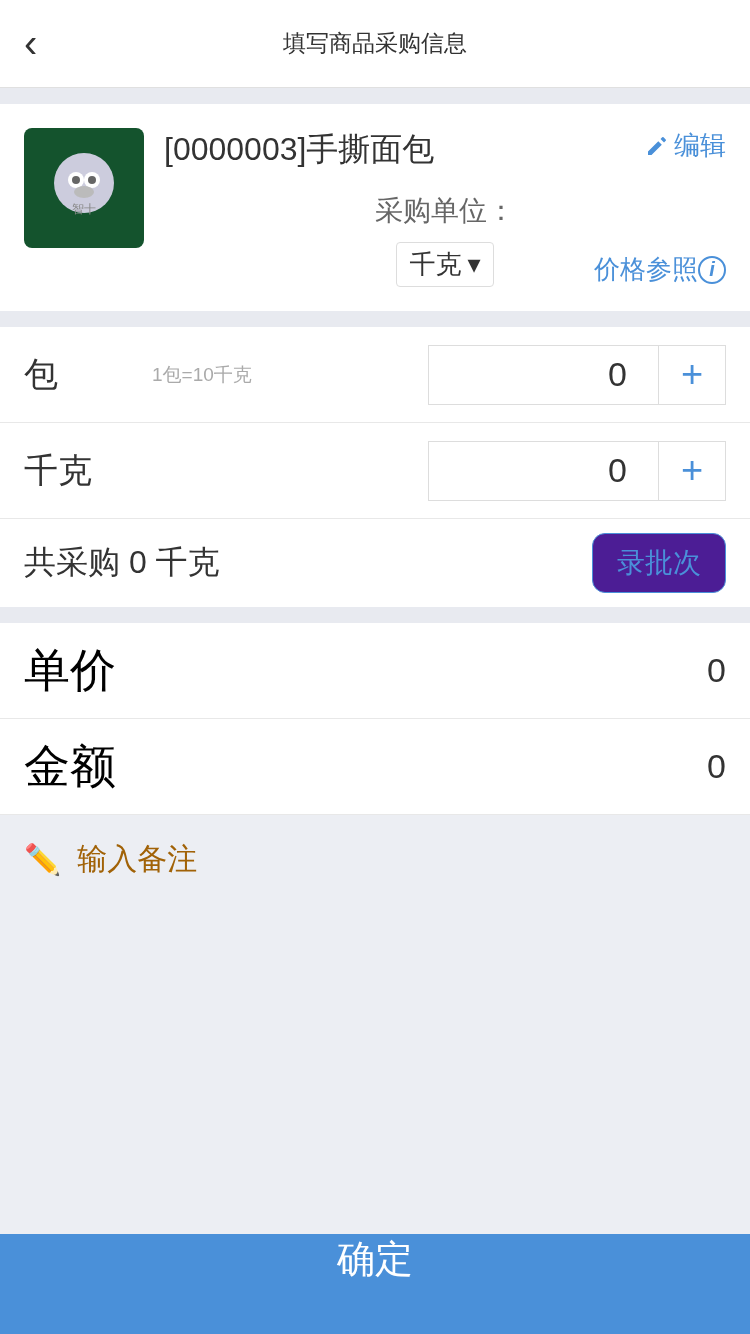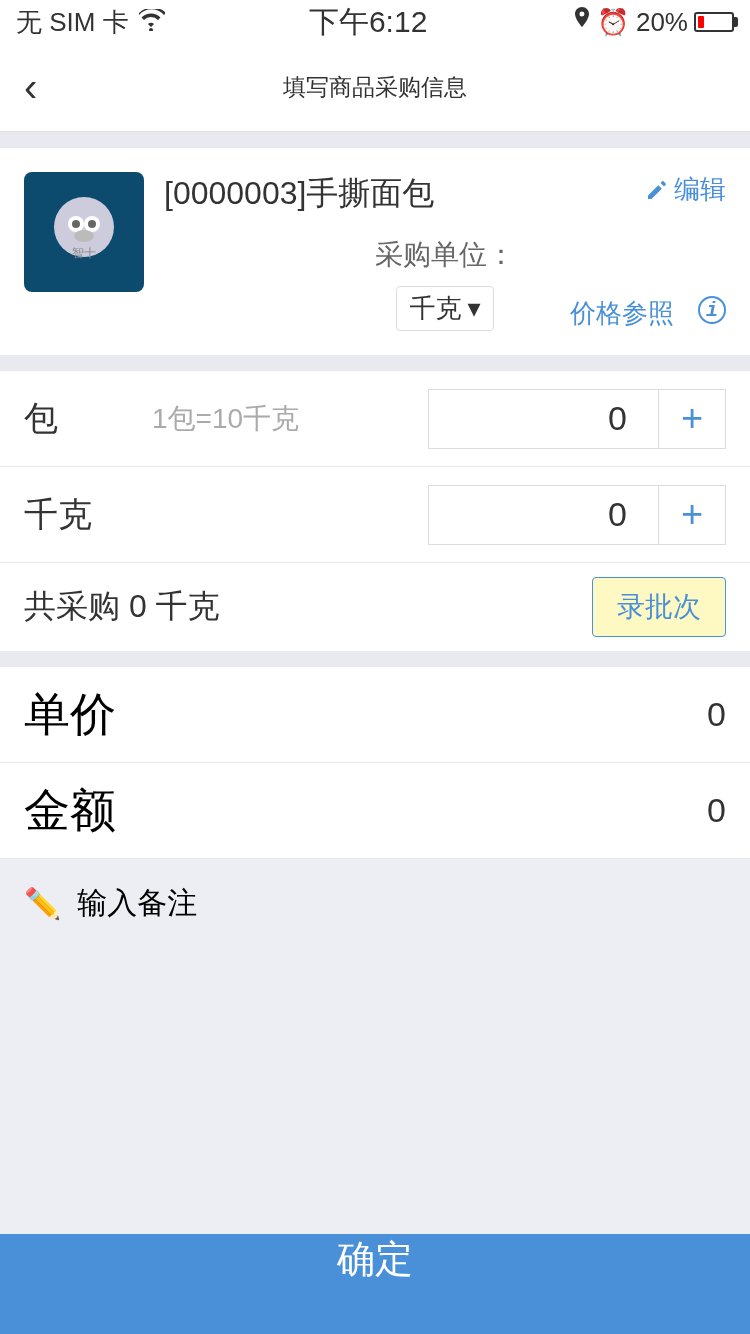--- a/index.html
+++ b/index.html
@@ -105,21 +105,21 @@
       background: #fff;
       padding: 24px;
       display: flex;
       align-items: flex-start;
       gap: 20px;
       position: relative;
     }
     .product-thumbnail {
       width: 120px;
       height: 120px;
-      background: #0c4a6e;
+      background: #14532d;
       border-radius: 8px;
       display: flex;
       align-items: center;
       justify-content: center;
       flex-shrink: 0;
     }
     .product-thumb-icon {
       font-size: 48px;
       color: #999;
     }
@@ -162,23 +162,23 @@
       cursor: pointer;
       justify-content: space-between;
     }
     .price-ref-btn {
       position: absolute;
       bottom: 24px;
       right: 24px;
       font-size: 26px;
       color: #4a90d9;
       display: flex;
-      gap: 24px;
-      cursor: pointer;
-      font-family: Liberation Mono, monospace;
+      align-items: center;
+      gap: 0;
+      cursor: pointer;
     }
     .info-circle {
       width: 28px;
       height: 28px;
       border: 2px solid #4a90d9;
       border-radius: 50%;
       display: flex;
       align-items: center;
       justify-content: center;
       font-size: 20px;
@@ -198,21 +198,21 @@
       padding: 0 24px;
       height: 96px;
       border-bottom: 1px solid #e8e8e8;
     }
     .input-label {
       font-size: 34px;
       color: #333;
       min-width: 120px;
     }
     .input-sublabel {
-      font-size: 28px;
+      font-size: 19px;
       color: #aaa;
       margin-left: 8px;
     }
     .input-right {
       margin-left: auto;
       display: flex;
       align-items: center;
       gap: 0;
     }
     .qty-input {
@@ -247,25 +247,25 @@
       height: 88px;
       background: #fff;
     }
     .summary-text {
       font-size: 32px;
       color: #333;
     }
     .record-batch-btn {
       margin-left: auto;
       border: 1px solid #4a90d9;
-      border-radius: 4px;
+      border-radius: 13px;
       padding: 10px 24px;
       font-size: 28px;
       color: #4a90d9;
-      background: #fef9c3;
+      background: #4c1d95;
       cursor: pointer;
     }
 
     
     .info-section {
       background: #fff;
       margin-top: 0;
     }
     .info-row {
       display: flex;
@@ -288,21 +288,21 @@
     .notes-section {
       background: #eceef3;
       padding: 24px;
       display: flex;
       align-items: center;
       gap: 16px;
       min-height: 88px;
     }
     .notes-placeholder {
       font-size: 30px;
-      color: #000000;
+      color: #a16207;
     }
     .pencil-icon {
       color: #aaa;
       font-size: 30px;
     }
 
     
     .confirm-btn {
       width: 750px;
       height: 100px;
@@ -320,44 +320,20 @@
 
     .page-content {
       padding-bottom: 100px;
     }
   </style>
 </head>
 <body>
 
 <div class="page-content">
 
-  <div class="status-bar">
-    <div class="status-left">
-      <span>无 SIM 卡</span>
-      <span>
-        <svg width="28" height="22" viewBox="0 0 28 22">
-            <path d="M14 18l3-3a4.2 4.2 0 00-6 0l3 3zm-7-7a9.9 9.9 0 0114 0l2.5-2.5A13.4 13.4 0 004.5 8.5L7 11zm-5-5A16.6 16.6 0 0127 6l2-2A19 19 0 002 4L2 6z" fill="#333" fill-rule="evenodd"></path>
-            <circle cx="14" cy="21" r="2" fill="#333"></circle>
-          </svg>
-      </span>
-    </div>
-    <div class="status-center">下午6:12</div>
-    <div class="status-right">
-      <span>
-        <svg width="20" height="24" viewBox="0 0 20 24">
-            <path d="M10 0C6.13 0 3 3.13 3 7c0 5.25 7 13 7 13s7-7.75 7-13c0-3.87-3.13-7-7-7zm0 9.5a2.5 2.5 0 110-5 2.5 2.5 0 010 5z" fill="#333"></path>
-          </svg>
-      </span>
-      <span>⏰</span>
-      <span>20%</span>
-      <div class="battery-bar">
-        <div class="battery-fill"></div>
-      </div>
-    </div>
-  </div>
 
   <div class="nav-bar">
     <span class="nav-back">‹</span>
     <span class="nav-title">填写商品采购信息</span>
   </div>
 
   <div class="divider-gray"></div>
 
   <div class="product-card">
     <div class="product-thumbnail">

